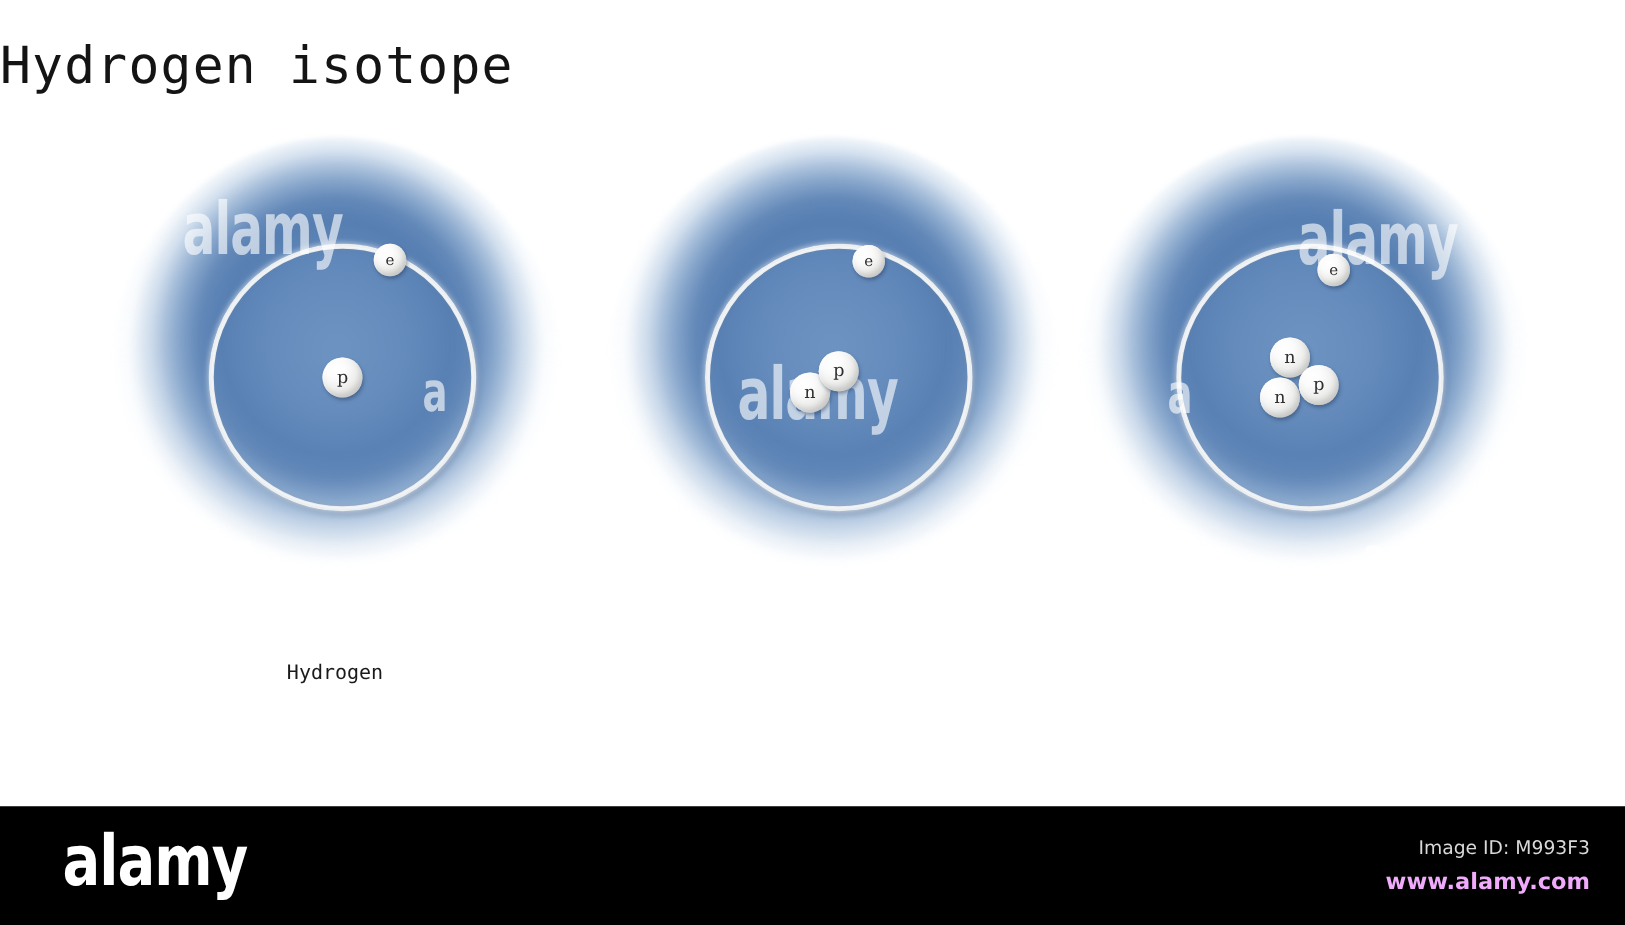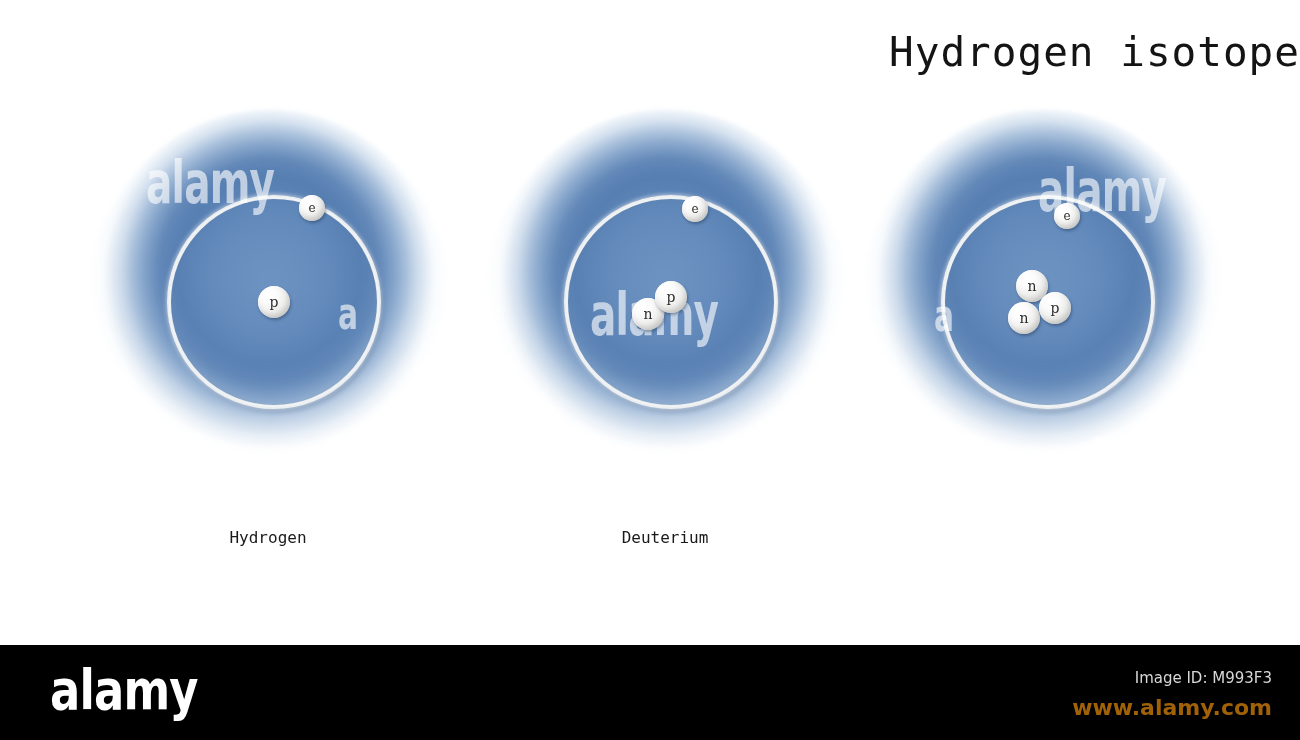--- a/index.html
+++ b/index.html
@@ -23,21 +23,21 @@
     height: 740px;
     background: #ffffff;
   }
 
   
   .title {
     position: absolute;
     left: 0;
     top: 28px;
     width: 1300px;
-    text-align: right;
+    text-align: left;
     font-family: "DejaVu Sans Mono", "Liberation Mono", monospace;
     font-size: 41px;
     letter-spacing: 1px;
     color: #141414;
     font-weight: 400;
     white-space: pre;
   }
 
   
   .figure-area {
@@ -209,22 +209,22 @@
     font-size: 15px;
     color: #d8d8d8;
     text-align: right;
   }
   .footer-url {
     position: absolute;
     right: 28px;
     top: 50px;
     font-family: "DejaVu Sans", sans-serif;
     font-weight: 700;
-    font-size: 22px;
-    color: #a16207;
+    font-size: 18px;
+    color: #f0abfc;
     text-align: center;
   }
 </style>
 </head>
 <body>
 
 <div id="stage">
 
   <div class="title">Hydrogen isotope</div>
 
@@ -251,21 +251,20 @@
       <div class="glow"></div>
       <div class="orbit"></div>
 
       <div class="wm wm-big" style="left:125px; top:182px;">alamy</div>
 
       <div class="particle p-nucleon" style="left:167px; top:198px;">n</div>
       <div class="particle p-nucleon" style="left:190px; top:181px;">p</div>
 
       <div class="particle p-electron" style="left:217px; top:96px;">e</div>
 
-      <div class="caption">Deuterium</div>
     </div>
 
     <div class="atom atom-3">
       <div class="glow"></div>
       <div class="orbit"></div>
 
       <div class="wm wm-big" style="left:196px; top:58px;">alamy</div>
       <div class="wm wm-sm" style="left:92px; top:190px;">a</div>
       <div class="wm-clip" style="left:248px; top:326px; width:36px; height:32px;">
         <div class="wm wm-sm" style="left:0; top:-6px;">a</div>

